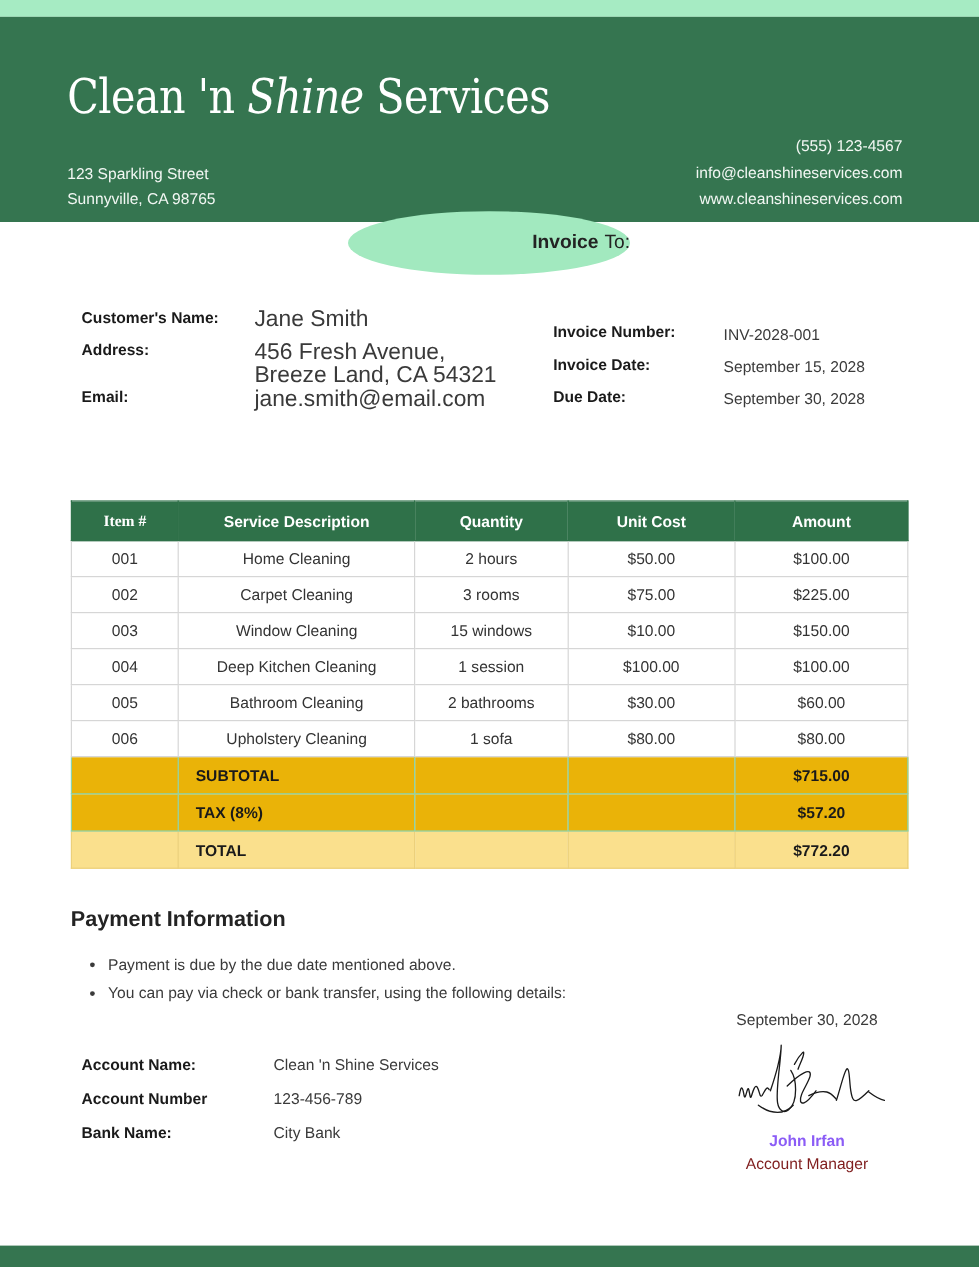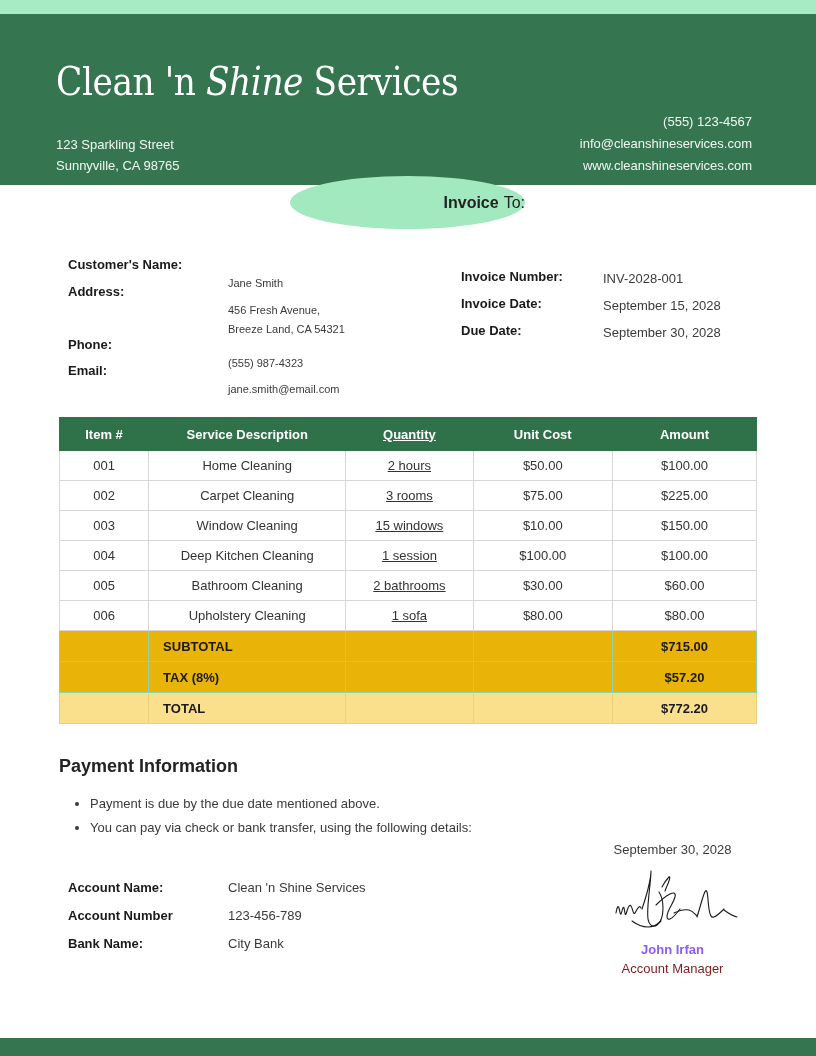--- a/index.html
+++ b/index.html
@@ -52,21 +52,21 @@
 
   
   .parties { position:absolute; left:0; top:257px; width:816px; }
   .col-left  { position:absolute; left:68px;  top:0; width:380px; }
   .col-right { position:absolute; left:461px; top:12px; width:330px; }
   .frow { position:relative; min-height:27px; }
   .frow .lbl {
     position:absolute; left:0; top:0;
     font-size:13px; font-weight:bold; color:#1a1a1a; white-space:nowrap;
   }
-  .col-left .frow .val  { position:absolute; left:160px; top:0; font-size:11px; color:#3a3a3a; line-height:19px;margin-top:17px;}
+  .col-left .frow .val  { position:absolute; left:144px; top:0; font-size:19px; color:#3a3a3a; line-height:19px;}
   .col-right .frow .val { position:absolute; left:142px; top:0; font-size:13px; color:#3a3a3a; line-height:19px;}
   .frow.addr-row { min-height:40px; }
 
   
   table.items {
     position:absolute; left:59px; top:417px;
     width:698px; border-collapse:collapse;
     font-size:13px;
   }
   table.items th {
@@ -75,23 +75,23 @@
     height:32px; padding:0 6px;
     border:1px solid #2f7149;
   }
   table.items td {
     height:29px; padding:0 10px;
     border:1px solid #d6d6d6;
     color:#333333; text-align:center;
   }
   td.c-item { width:73px; text-align:left; padding-left:14px; }
   td.c-desc { width:183px; text-align:left; padding-left:14px; }
-  th.c-item { width:73px; }
+  th.c-item { width:73px;font-family:Liberation Serif, serif; }
   th.c-desc { width:183px; }
-  .c-qty  { width:111px;text-decoration:underline; }
+  .c-qty  { width:111px; }
   .c-unit { width:126px; }
   .c-amt  { width:131px; }
   tr.sum-green td { background:#eab308; border-color:#8ad4ae; }
   tr.sum-yellow td { background:#fae08d; border-color:#ecd07b; }
   tr.sum-green td.sum-label, tr.sum-yellow td.sum-label {
     text-align:left; padding-left:14px; font-weight:bold; color:#1a1a1a;
   }
   tr.sum-green td.sum-val, tr.sum-yellow td.sum-val { font-weight:bold; color:#1a1a1a; }
   tr.sum-green td, tr.sum-yellow td { height:30px; }
 
@@ -148,24 +148,20 @@
     <div class="frow">
       <span class="lbl">Customer's Name:</span>
       <span class="val">Jane Smith</span>
     </div>
     <div class="frow addr-row">
       <span class="lbl">Address:</span>
       <span class="val">
         <span>456 Fresh Avenue,</span><br>
         <span>Breeze Land, CA 54321</span>
       </span>
-    </div>
-    <div class="frow" style="margin-top:13px;">
-      <span class="lbl">Phone:</span>
-      <span class="val">(555) 987-4323</span>
     </div>
     <div class="frow" style="margin-top:-1px;">
       <span class="lbl">Email:</span>
       <span class="val">jane.smith@email.com</span>
     </div>
   </div>
 
   <div class="col-right">
     <div class="frow">
       <span class="lbl">Invoice Number:</span>

